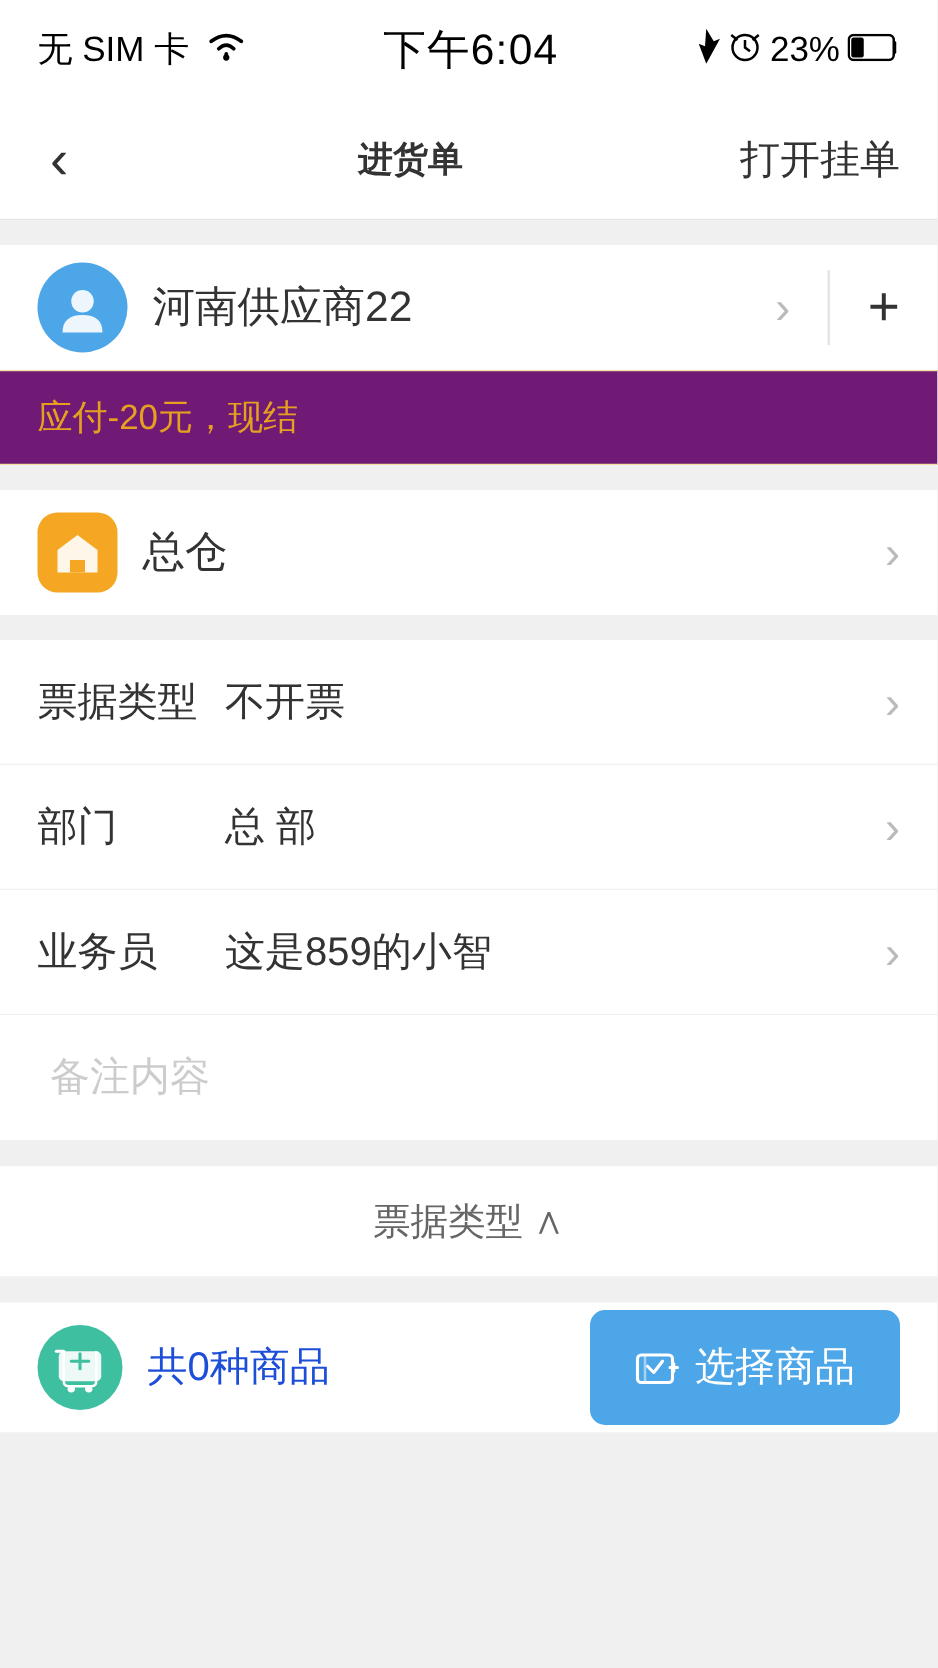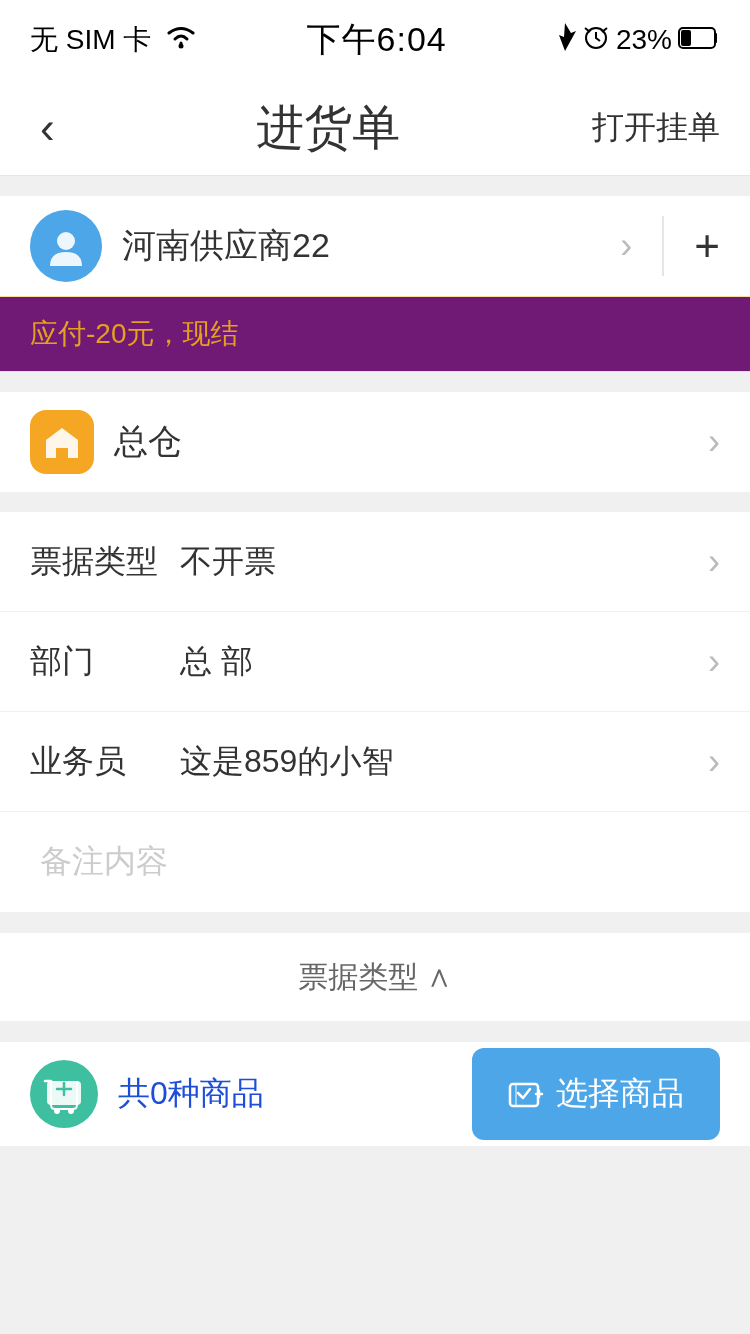--- a/index.html
+++ b/index.html
@@ -53,22 +53,22 @@
       padding: 0 30px;
       border-bottom: 1px solid #e5e5e5;
     }
     .nav-back {
       font-size: 44px;
       color: #333;
       cursor: pointer;
       padding: 10px;
     }
     .nav-title {
-      font-size: 48px;
-      font-weight: 400;
+      font-size: 28px;
+      font-weight: 700;
       color: #333;
       flex: 1;
       text-align: center;
     }
     .nav-action {
       font-size: 32px;
       color: #333;
       cursor: pointer;
     }
 

